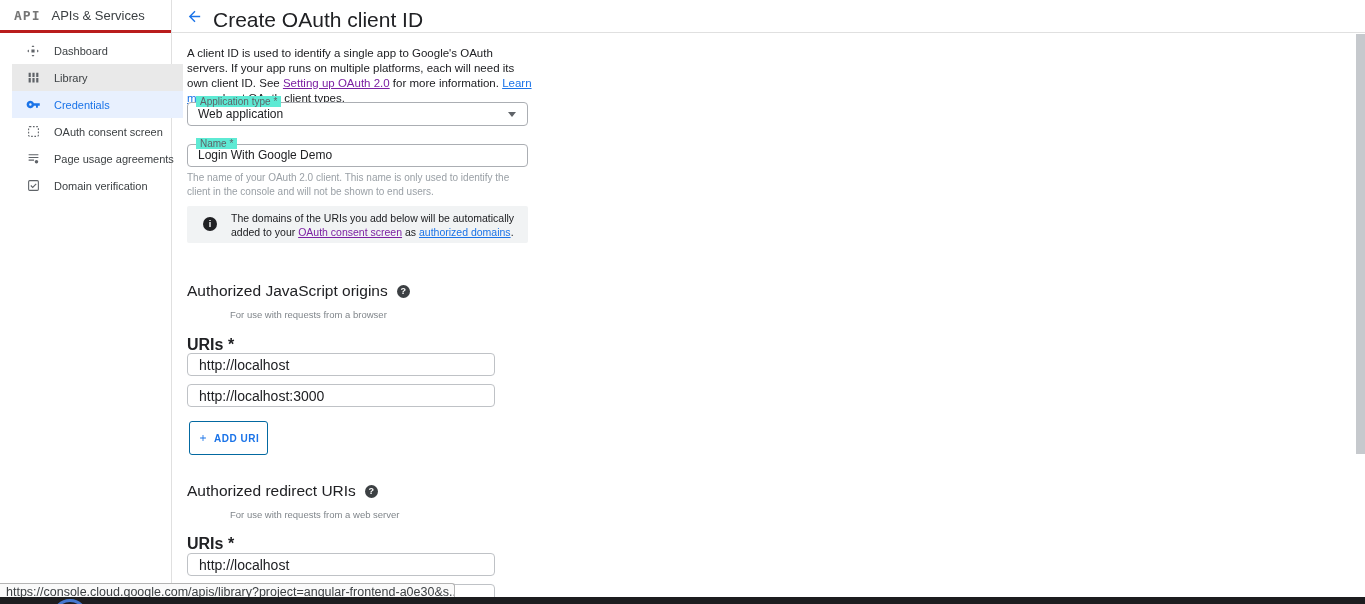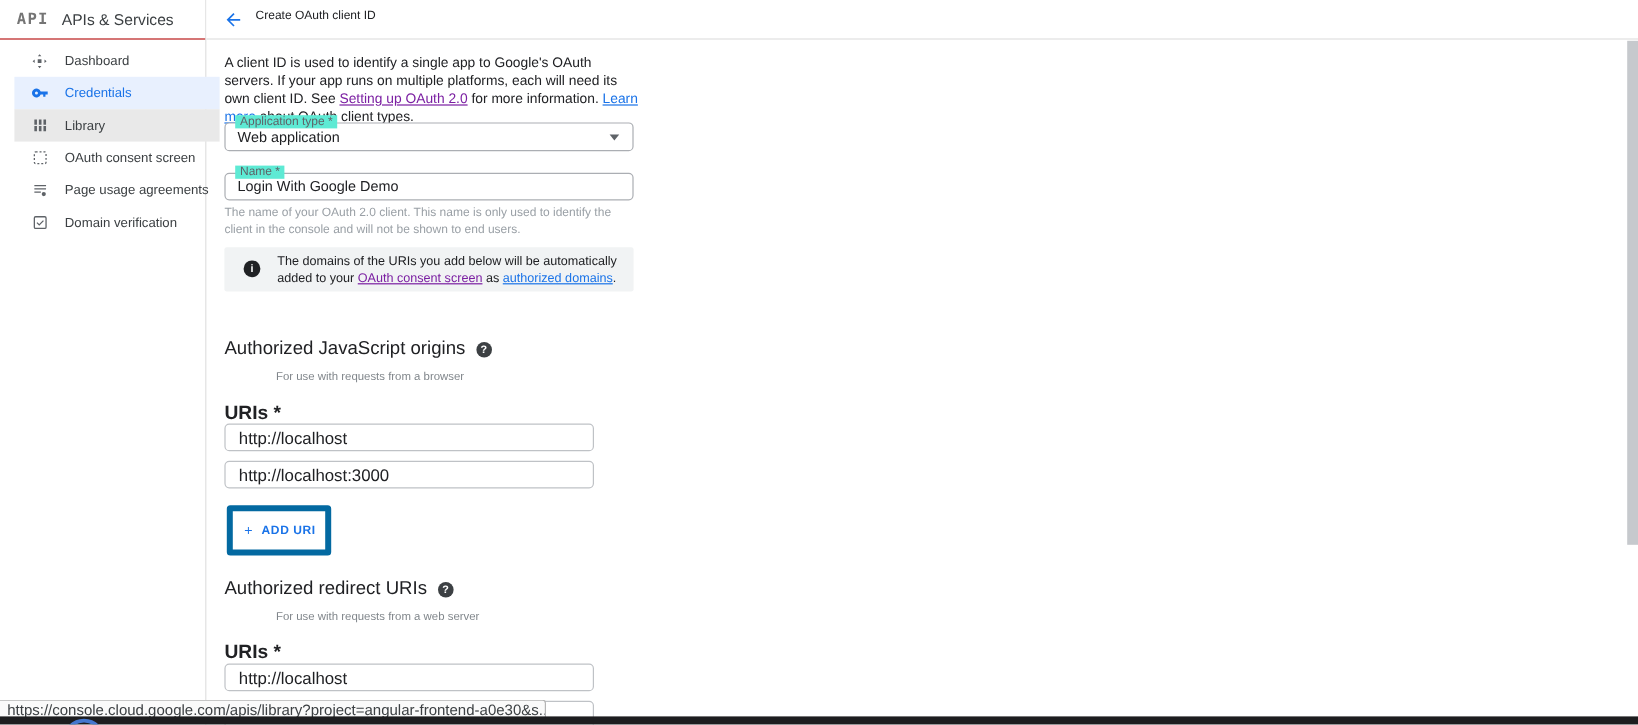--- a/index.html
+++ b/index.html
@@ -2,35 +2,35 @@
 <html><head>
 <meta charset="utf-8">
 <style>
   * { margin:0; padding:0; box-sizing:border-box; }
   html,body { width:1365px; height:604px; }
   body { font-family:"Liberation Sans", sans-serif; background:#fff; }
   .screen { position:relative; width:1365px; height:604px; background:#fff; overflow:hidden; }
 
   
   .sidebar { position:absolute; left:0; top:0; width:172px; height:604px; background:#fff; border-right:1px solid #e0e0e0; }
-  .sidebar-header { position:relative; height:33px; border-bottom:1px solid #b91c1c; display:flex; align-items:center; }
+  .sidebar-header { position:relative; height:33px; border-bottom:3px solid #b91c1c; display:flex; align-items:center; }
   .logo { font-family:"DejaVu Sans Mono", monospace; font-weight:bold; font-size:13px; color:#757575; letter-spacing:1px; margin-left:14px; }
   .sidebar-title { font-size:13px; color:#3c4043; margin-left:11px; }
   .nav { position:absolute; top:37px; left:12px; width:171px; }
   .nav-item { position:relative; height:27px; display:flex; align-items:center; cursor:pointer; }
   .nav-item .icon { position:absolute; left:13px; width:16px; height:16px; display:flex; align-items:center; justify-content:center; }
   .nav-item .lbl { margin-left:42px; font-size:11px; color:#3c4043; }
   .nav-item.hovered { background:#e9e9e9; }
   .nav-item.selected { background:#e8f0fe; }
   .nav-item.selected .lbl { color:#1a73e8; }
 
   
   .main-header { position:absolute; left:172px; top:0; right:0; height:33px; border-bottom:1px solid #e0e0e0; background:#fff; }
   .back-btn { position:absolute; left:14px; top:8px; width:18px; height:18px; cursor:pointer; }
-  .page-title { position:absolute; left:41px; top:8px; font-size:10px; color:#202124; }
+  .page-title { position:absolute; left:41px; top:8px; font-size:21px; color:#202124; }
 
   
   .scroll-thumb { position:absolute; left:1356px; top:34px; width:9px; height:420px; background:#c6c9cd; }
 
   
   .intro { position:absolute; left:187px; top:46px; width:346px; font-size:11.5px; line-height:15px; color:#202124; }
   a.blink { color:#1a73e8; text-decoration:underline; cursor:pointer; }
   a.plink { color:#7b1fa2; text-decoration:underline; cursor:pointer; }
 
   .mfield { position:absolute; left:187px; width:341px; border:1px solid #abaeb3; border-radius:4px; background:#fff; }
@@ -47,21 +47,21 @@
   .info-box { position:absolute; left:187px; top:206px; width:341px; height:37px; background:#f1f3f4; border-radius:2px; }
   .info-icon { position:absolute; left:16px; top:11px; width:14px; height:14px; border-radius:50%; background:#202124; color:#fff; font-size:9px; font-weight:bold; display:flex; align-items:center; justify-content:center; }
   .info-text { position:absolute; left:44px; top:5px; width:285px; font-size:10.5px; line-height:14px; color:#202124; }
 
   .sec-title { position:absolute; left:187px; font-size:15.5px; font-weight:500; color:#202124; display:flex; align-items:center; }
   .help-icon { width:13px; height:13px; border-radius:50%; background:#3c4043; color:#fff; font-size:9px; font-weight:bold; display:inline-flex; align-items:center; justify-content:center; margin-left:9px; cursor:pointer; }
   .sec-sub { position:absolute; left:187px; font-size:9.5px; color:#80868b;padding-left:43px; }
   .uris-label { position:absolute; left:187px; font-size:16px; font-weight:600; color:#202124; }
   .uri-input { position:absolute; left:187px; width:308px; height:23px; border:1px solid #bfc2c6; border-radius:4px; font-size:14px; color:#202124; padding-left:11px; font-family:"Liberation Sans", sans-serif; outline:none; background:#fff; }
 
-  .add-uri { position:absolute; left:189px; top:421px; height:19px; display:inline-flex; align-items:center; padding:16px 8px; border:5px solid #0369a1; border-radius:3px; background:#fff; color:#1a73e8; font-size:10px; font-weight:bold; letter-spacing:0.5px; cursor:pointer; }
+  .add-uri { position:absolute; left:189px; top:421px; height:19px; display:inline-flex; align-items:center; padding:16px 8px; border:1px solid #0369a1; border-radius:3px; background:#fff; color:#1a73e8; font-size:10px; font-weight:bold; letter-spacing:0.5px; cursor:pointer; }
   .add-uri svg { margin-right:6px; }
 
   .status-tooltip { position:absolute; left:0; top:583px; width:455px; height:17px; background:#fafafa; border:1px solid #b4b4b4; border-left:none; border-bottom:none; border-top-right-radius:3px; font-size:12.5px; color:#3c4043; padding:1px 8px 0 6px; white-space:nowrap; overflow:hidden; z-index:5; }
 
   .bottom-bar { position:absolute; left:0; top:597px; width:1365px; height:7px; background:#1d1d1f; overflow:hidden; z-index:6; }
   .taskbar-arc { position:absolute; left:52px; top:2px; width:36px; height:36px; border-radius:50%; border:3px solid #4477cf; }
 </style>
 </head>
 <body>
 
@@ -74,35 +74,35 @@
     </div>
     <div class="nav">
       <div class="nav-item">
         <span class="icon">
           <svg width="14" height="14" viewBox="0 0 24 24">
               <path fill="#5f6368" d="M12 2l2.5 3h-5L12 2zm0 20l-2.5-3h5L12 22zM2 12l3-2.5v5L2 12zm20 0l-3 2.5v-5l3 2.5zM9.3 9.3h5.4v5.4H9.3z"></path>
             </svg>
         </span>
         <span class="lbl">Dashboard</span>
       </div>
+      <div class="nav-item hovered">
+        <span class="icon">
+          <svg width="13" height="13" viewBox="0 0 24 24" fill="#5f6368">
+              <path d="M3 3h4v8H3zM10 3h4v8h-4zM17 3h4v8h-4zM3 13h4v8H3zM10 13h4v8h-4zM17 13h4v8h-4z"></path>
+            </svg>
+        </span>
+        <span class="lbl">Library</span>
+      </div>
       <div class="nav-item selected">
         <span class="icon">
           <svg width="15" height="15" viewBox="0 0 24 24" fill="#1a73e8">
               <path d="M12.65 10A6 6 0 1 0 12.65 14H16v3h3v-3h3v-4H12.65zM7 14a2 2 0 1 1 0-4 2 2 0 0 1 0 4z"></path>
             </svg>
         </span>
         <span class="lbl">Credentials</span>
-      </div>
-      <div class="nav-item hovered">
-        <span class="icon">
-          <svg width="13" height="13" viewBox="0 0 24 24" fill="#5f6368">
-              <path d="M3 3h4v8H3zM10 3h4v8h-4zM17 3h4v8h-4zM3 13h4v8H3zM10 13h4v8h-4zM17 13h4v8h-4z"></path>
-            </svg>
-        </span>
-        <span class="lbl">Library</span>
       </div>
       <div class="nav-item">
         <span class="icon">
           <svg width="13" height="13" viewBox="0 0 24 24" fill="none" stroke="#5f6368" stroke-width="2" stroke-dasharray="3 3">
               <rect x="3" y="3" width="18" height="18" rx="2"></rect>
             </svg>
         </span>
         <span class="lbl">OAuth consent screen</span>
       </div>
       <div class="nav-item">

